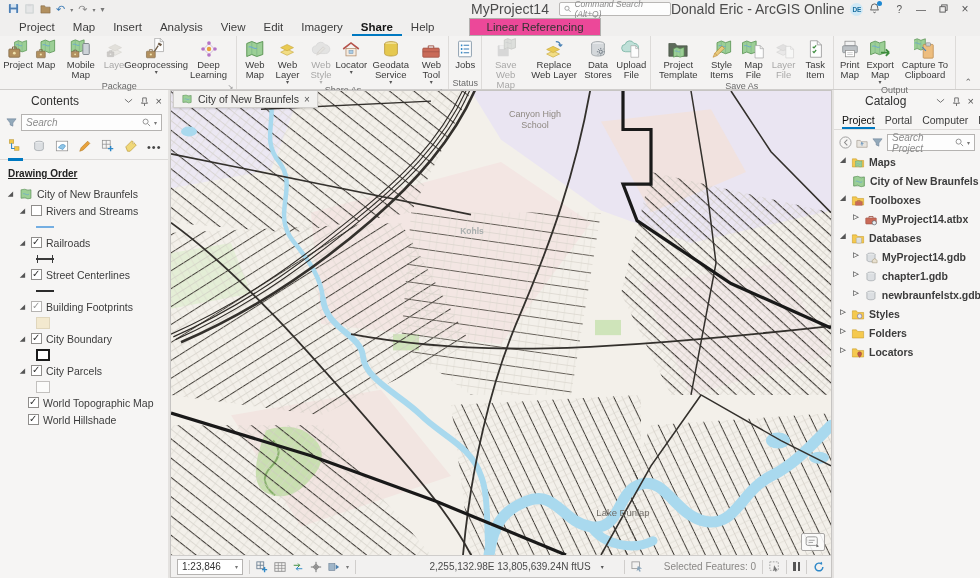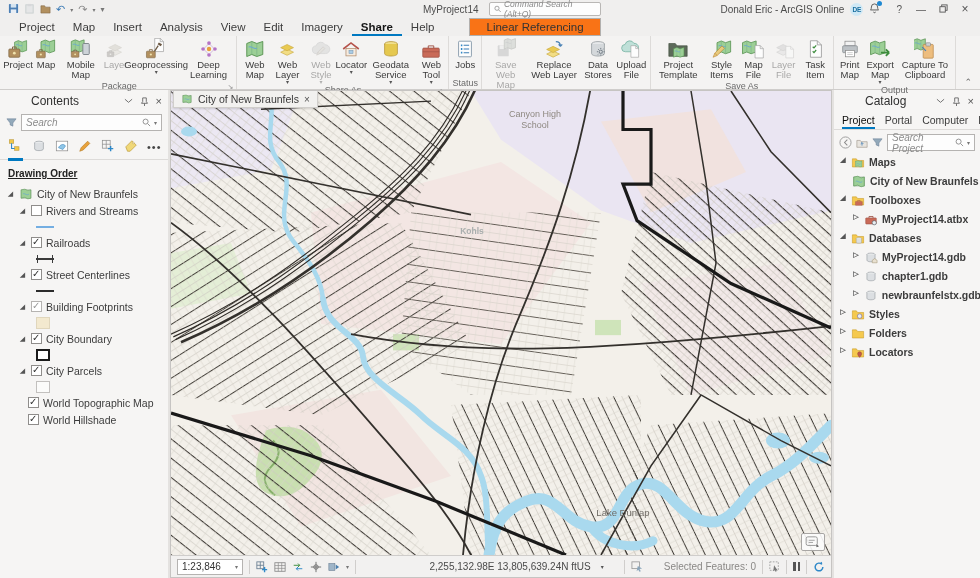--- a/index.html
+++ b/index.html
@@ -5,34 +5,34 @@
   * { margin:0; padding:0; box-sizing:border-box; }
   html,body { width:980px; height:578px; overflow:hidden; font-family:"Liberation Sans",sans-serif; background:#e8e6e4; }
   .app { width:980px; height:578px; display:flex; flex-direction:column; background:#f0efee; }
 
   
   .titlebar { height:18px; display:flex; align-items:center; padding:0 4px; background:#f0efee; font-size:10px; color:#4a4a4a; flex:0 0 auto; }
   .qat { display:flex; align-items:center; gap:5px; margin-left:4px; }
   .qat .qi { font-size:11px; color:#5a6a78; cursor:default; line-height:1; }
   .qat .caret { font-size:6px; color:#777; }
   .tb-spacer { flex:1; }
-  .tb-title { font-size:10px; color:#4c4c4c; margin-right:10px; }
+  .tb-title { font-size:14px; color:#4c4c4c; margin-right:10px; }
   .cmd-search { width:112px; height:14px; border:1px solid #b9b7b5; border-radius:2px; background:#fdfdfd; display:flex; align-items:center; gap:3px; padding:0 4px; color:#8b8b8b; font-style:italic; font-size:8.5px; }
-  .tb-account { margin-left:120px; font-size:10px; color:#4c4c4c; }
+  .tb-account { font-size:14px; color:#4c4c4c; }
   .avatar { width:13px; height:13px; border-radius:50%; background:#cfe8f5; color:#1a6fa0; font-size:6.5px; font-weight:bold; display:flex; align-items:center; justify-content:center; margin:0 6px; }
   .bell-wrap { position:relative; margin-right:8px; }
   .bell-dot { position:absolute; top:-2px; right:-2px; width:5px; height:5px; border-radius:50%; background:#1e88d2; }
   .winbtn { width:22px; text-align:center; font-size:10px; color:#555; }
   .help-q { font-size:10px; color:#555; margin:0 8px; }
 
   
   .tabrow { height:18px; display:flex; align-items:flex-end; padding:0 0 0 10px; background:#f0efee; flex:0 0 auto; }
   .rtab { font-size:11.5px; color:#3c3c3c; padding:1px 9px 3px; cursor:default; }
   .rtab.active { color:#161616; border-bottom:2px solid #0079c1; padding-bottom:1px; font-weight:bold; }
-  .ctx-tab { margin-left:26px; border:1px solid #b2b0ae; background:#f97316; font-size:11.5px; color:#333; padding:1px 16px 2px; align-self:stretch; display:flex; align-items:center; }
+  .ctx-tab { margin-left:26px; border:1px solid #b2b0ae; background:#ec4899; font-size:11.5px; color:#333; padding:1px 16px 2px; align-self:stretch; display:flex; align-items:center; }
 
   
   .ribbon { height:54px; background:#f4f3f2; border-bottom:1px solid #cfcdcb; display:flex; align-items:stretch; padding-left:2px; flex:0 0 auto; }
   .rgroup { display:flex; flex-direction:column; border-right:1px solid #dddbd9; padding:1px 2px 0; }
   .rgroup-btns { display:flex; flex:1; align-items:flex-start; }
   .rgroup-label { position:relative; height:12px; text-align:center; font-size:9px; color:#6b6b6b; line-height:12px; }
   .launcher { position:absolute; right:1px; top:1px; font-size:7px; color:#8a8a8a; }
   .rbtn { display:flex; flex-direction:column; align-items:center; padding:1px 2px 0; min-width:28px; max-width:56px; }
   .rbtn .rlabel { font-size:9.5px; color:#3b3b3b; text-align:center; line-height:1.05; margin-top:0; }
   .rbtn .dcaret { font-size:6px; color:#555; line-height:4px; }

